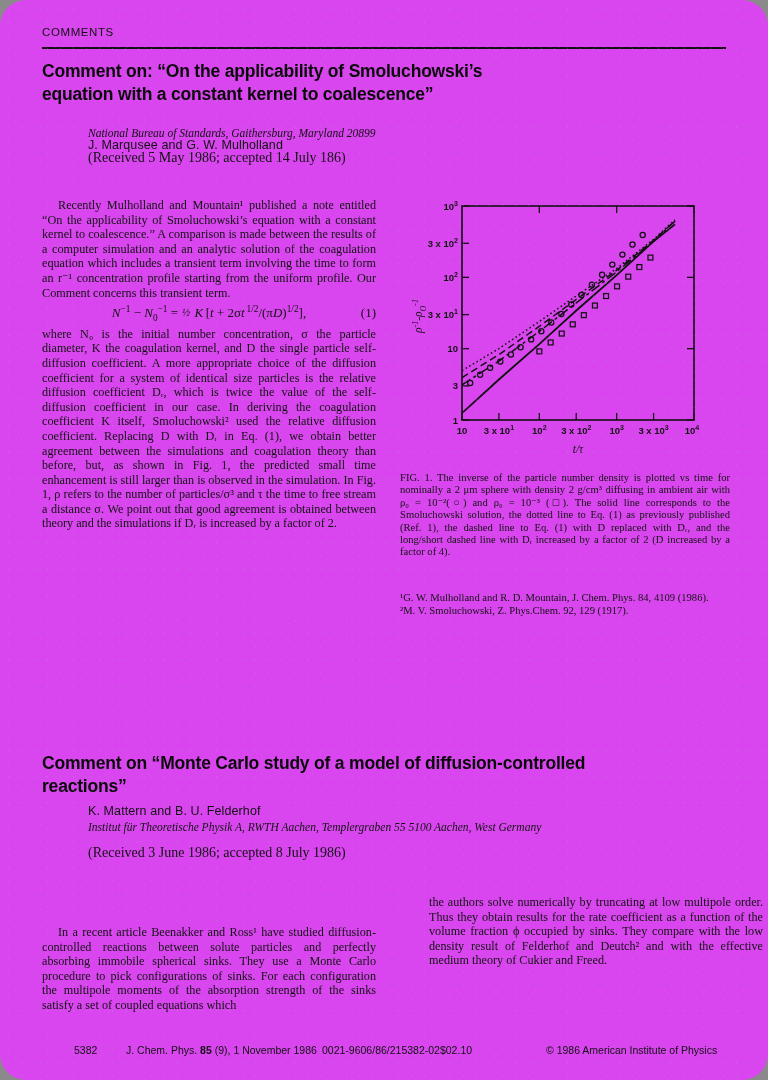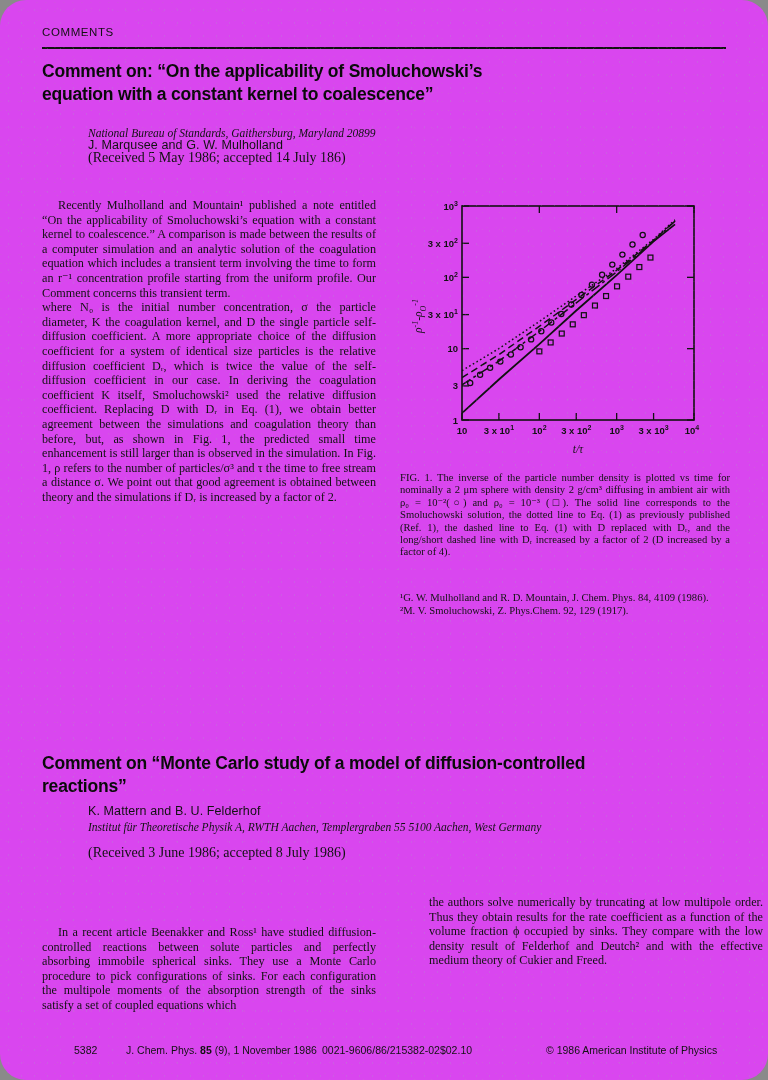--- a/index.html
+++ b/index.html
@@ -157,20 +157,27 @@
     <div>equation with a constant kernel to coalescence”</div>
   </div>
 
   <div class="authors" style="left:88px; top:110px;margin-top:28px;">J.  Marqusee and G. W.  Mulholland</div>
   <div class="affil" style="left:88px; top:127px;">National Bureau of Standards, Gaithersburg, Maryland 20899</div>
   <div class="received" style="left:88px; top:150px;">(Received 5 May 1986; accepted 14 July 186)</div>
 
   <div class="col" style="left:42px; top:198px; width:334px;">
     <p>Recently Mulholland and Mountain¹ published a note entitled “On the applicability of Smoluchowski’s equation with a constant kernel to coalescence.” A comparison is made between the results of a computer simulation and an analytic solution of the coagulation equation which includes a transient term involving the time to form an r⁻¹ concentration profile starting from the uniform profile. Our Comment concerns this transient term.</p>
 
+    <div class="equation">
+      <span>
+        <i>N</i><sup>−1</sup> − <i>N</i><sub>0</sub><sup>−1</sup> =
+        <span class="frac12">½</span> <i>K</i> [<i>t</i> + 2σ<i>t</i><sup> 1/2</sup>/(π<i>D</i>)<sup>1/2</sup>],
+      </span>
+      <span class="eqno">(1)</span>
+    </div>
 
     <p class="noindent">where N₀ is the initial number concentration, σ the particle diameter, K the coagulation kernel, and D the single particle self-diffusion coefficient. A more appropriate choice of the diffusion coefficient for a system of identical size particles is the relative diffusion coefficient Dᵣ, which is twice the value of the self-diffusion coefficient in our case. In deriving the coagulation coefficient K itself, Smoluchowski² used the relative diffusion coefficient. Replacing D with Dᵣ in Eq. (1), we obtain better agreement between the simulations and coagulation theory than before, but, as shown in Fig. 1, the predicted small time enhancement is still larger than is observed in the simulation. In Fig. 1, ρ refers to the number of particles/σ³ and τ the time to free stream a distance σ. We point out that good agreement is obtained between theory and the simulations if Dᵣ is increased by a factor of 2.</p>
   </div>
 
   <div class="figure-box">
     <svg viewBox="0 0 330 262" width="330" height="262">
       <defs>
         <clipPath id="plotclip">
             <rect x="62" y="8" width="232" height="214"></rect>
           </clipPath>

